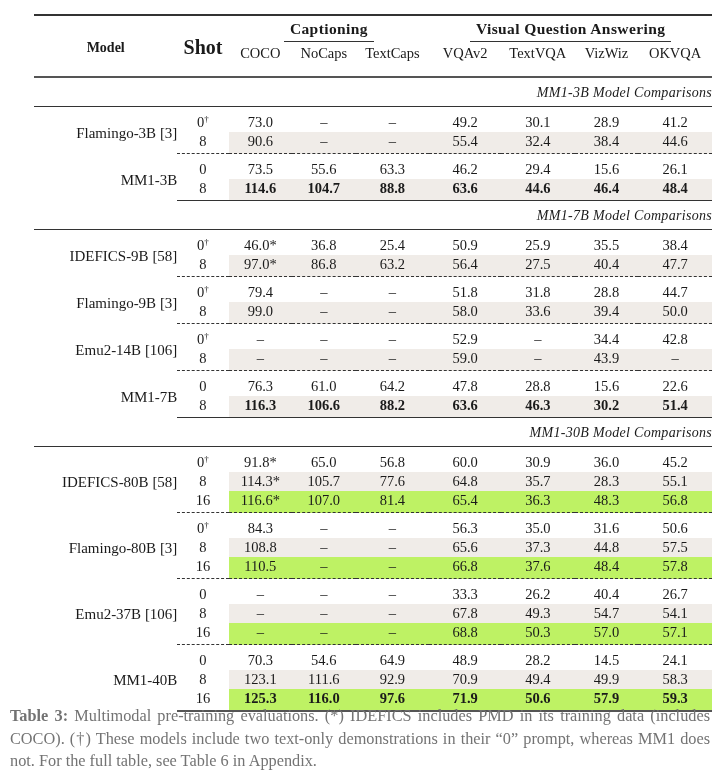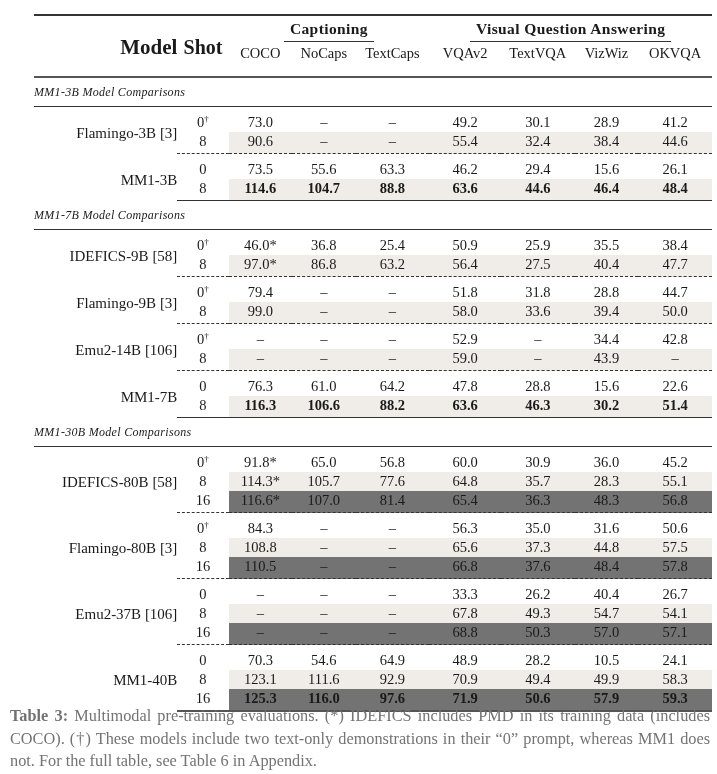--- a/index.html
+++ b/index.html
@@ -12,37 +12,37 @@
   table {
     position: absolute; left: 34px; top: 14px;
     width: 678px;
     border-collapse: collapse;
     font-size: 14.2px;
     font-family: "Liberation Serif", "DejaVu Serif", serif;
   }
   td, th { padding: 0; line-height: 19px; white-space: nowrap; }
   .top-rule td { border-top: 2px solid #333; height: 0; padding: 0; }
   .hdr1 th { padding-top: 2px; height: 24px; }
-  .hdr1 .model-h { text-align: right; font-weight: bold; font-size: 21px; vertical-align: middle; }
+  .hdr1 .model-h { text-align: center; font-weight: bold; font-size: 14px; vertical-align: middle; }
   .hdr1 .shot-h { text-align: center; font-weight: bold; font-size: 20px; vertical-align: middle; }
   .group-h { font-weight: bold; font-size: 15.5px; letter-spacing: 0.4px; }
   .group-h span { display: inline-block; border-bottom: 1.3px solid #333; padding: 0 6px 3px 6px; }
   .hdr2 th { font-weight: normal; font-size: 14.5px; text-align: center; height: 22px; padding-bottom: 12px; }
   .hdr2 { border-bottom: 2px solid #555; }
   .section td {
-    font-style: italic; font-size: 12px; height: 28px;
-    border-bottom: 1.3px solid #333; letter-spacing: 0.3px;
+    font-style: italic; font-size: 14px; height: 28px;
+    border-bottom: 1.3px solid #333; letter-spacing: 0.3px; text-align: right;
   }
   td.model {
     text-align: right; font-size: 15px; vertical-align: middle; padding-left: 2px;
   }
   td.shot { text-align: center; width: 48px; font-size: 14.5px; }
   td.num { text-align: center; font-size: 14.5px; }
   tr.r8 td.num { background: #f0ece8; }
-  tr.r16 td.num { background: #737373; }
+  tr.r16 td.num { background: #bef264; }
   tr.bold td.num { font-weight: bold; margin-left: 31px; }
   tr.dash-bottom td { border-bottom: 1.5px dashed #333; }
   tr.solid-bottom td { border-bottom: 1.3px solid #333; }
   tr.thick-bottom td { border-bottom: 2px solid #555; }
   tr.pad-top td { padding-top: 6px; }
   tr.pad-bot td { padding-bottom: 2px; }
   sup { font-size: 9px; vertical-align: 5px; line-height: 0; }
   .caption {
     position: absolute; left: 10px; top: 705px; width: 700px;
     font-family: "Liberation Serif", "DejaVu Serif", serif;
@@ -316,21 +316,21 @@
         <td class="num">57.1</td>
       </tr>
       <tr class="pad-top">
         <td class="model" rowspan="3">MM1-40B</td>
         <td class="shot"><span>0</span></td>
         <td class="num">70.3</td>
         <td class="num">54.6</td>
         <td class="num">64.9</td>
         <td class="num">48.9</td>
         <td class="num">28.2</td>
-        <td class="num">10.5</td>
+        <td class="num">14.5</td>
         <td class="num">24.1</td>
       </tr>
       <tr class="r8">
         <td class="shot"><span>8</span></td>
         <td class="num">123.1</td>
         <td class="num">111.6</td>
         <td class="num">92.9</td>
         <td class="num">70.9</td>
         <td class="num">49.4</td>
         <td class="num">49.9</td>

